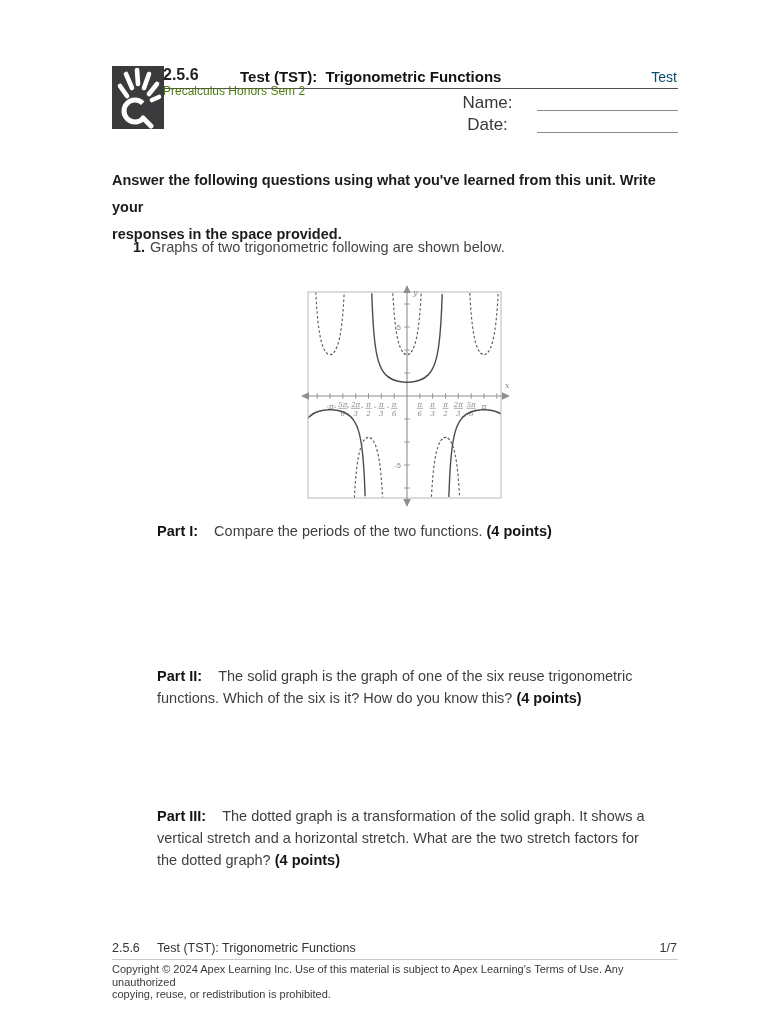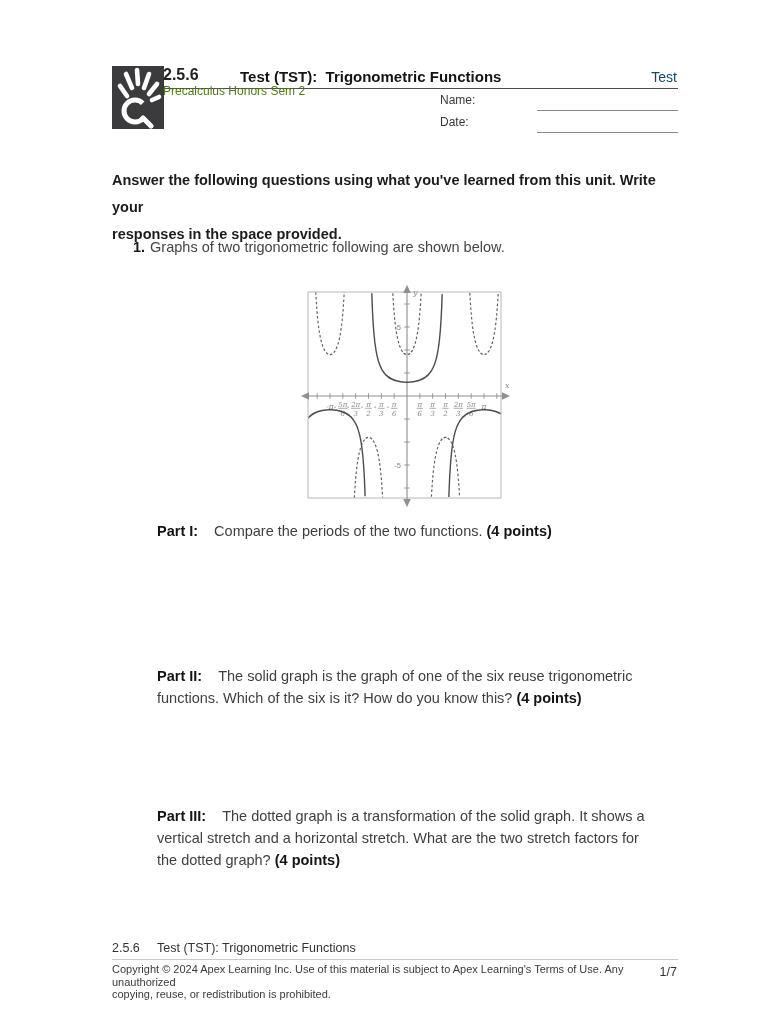--- a/index.html
+++ b/index.html
@@ -4,21 +4,21 @@
 <style>
   html,body{margin:0;padding:0;background:#ffffff;}
   .page{position:relative;width:768px;height:1024px;background:#ffffff;
         font-family:"Liberation Sans",sans-serif;color:#3f3f3f;overflow:hidden;}
   .abs{position:absolute;}
   .hdr-num{left:163px;top:66px;font-size:16px;font-weight:bold;color:#222;}
   .hdr-title{left:240px;top:68px;font-size:15px;font-weight:bold;color:#141414;white-space:pre;}
   .hdr-test{right:91px;top:69px;font-size:14px;color:#0c4a6e;}
   .hdr-rule{left:163px;top:88px;width:515px;height:0;border-top:1.5px solid #4e4e4e;}
   .hdr-course{left:163px;top:84px;font-size:12px;color:#4d7c0f;}
-  .fld-label{font-size:12px;color:#383838;width:95px;text-align:left;}
+  .fld-label{font-size:17px;color:#383838;width:95px;text-align:center;}
   .fld-line{width:141px;height:0;border-top:1px solid #8a8a8a;}
   .instructions{left:112px;top:167px;width:572px;font-size:14.5px;font-weight:bold;
                 color:#1c1c1c;line-height:27px;}
   .question{left:133px;top:239px;font-size:14.5px;color:#454545;}
   .qnum{font-weight:bold;color:#1c1c1c;padding-right:5px;}
   .figure{left:300px;top:285px;width:212px;height:222px;}
   .part{left:157px;font-size:14.5px;color:#3f3f3f;line-height:22px;width:520px;}
   .pl{font-weight:bold;color:#141414;padding-right:16px;}
   .pp{font-weight:bold;color:#141414;}
   .ft-row{font-size:12.5px;color:#333;}
@@ -162,20 +162,20 @@
 
   <div class="abs part" style="top:805px;">
     <span class="pl">Part III:</span><span>The dotted graph is a transformation of the solid graph. It shows a</span><br>
     <span>vertical stretch and a horizontal stretch. What are the two stretch factors for</span><br>
     <span>the dotted graph?</span>
     <span class="pp">(4 points)</span>
   </div>
 
   <div class="abs ft-row" style="left:112px;top:941px;">2.5.6</div>
   <div class="abs ft-row" style="left:157px;top:941px;">Test (TST): Trigonometric Functions</div>
-  <div class="abs ft-row" style="right:91px;top:941px;margin-top:24px;">1/7</div>
+  <div class="abs ft-row" style="right:91px;top:941px;">1/7</div>
   <div class="abs ft-rule"></div>
   <div class="abs ft-copy">
     <span>Copyright © 2024 Apex Learning Inc. Use of this material is subject to Apex Learning's Terms of Use. Any unauthorized</span><br>
     <span>copying, reuse, or redistribution is prohibited.</span>
   </div>
 
 </div>
 
 </body></html>

